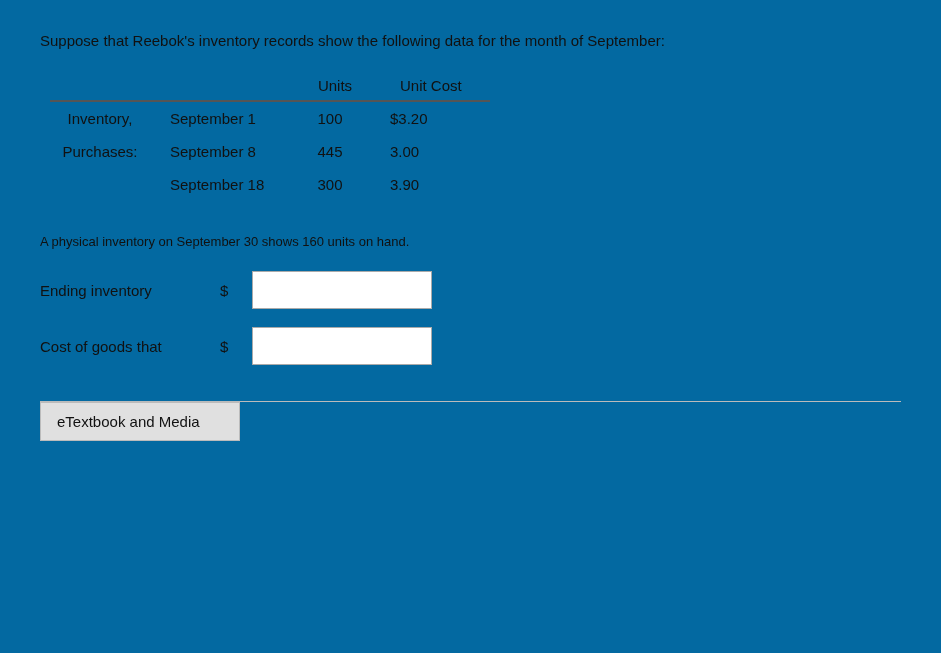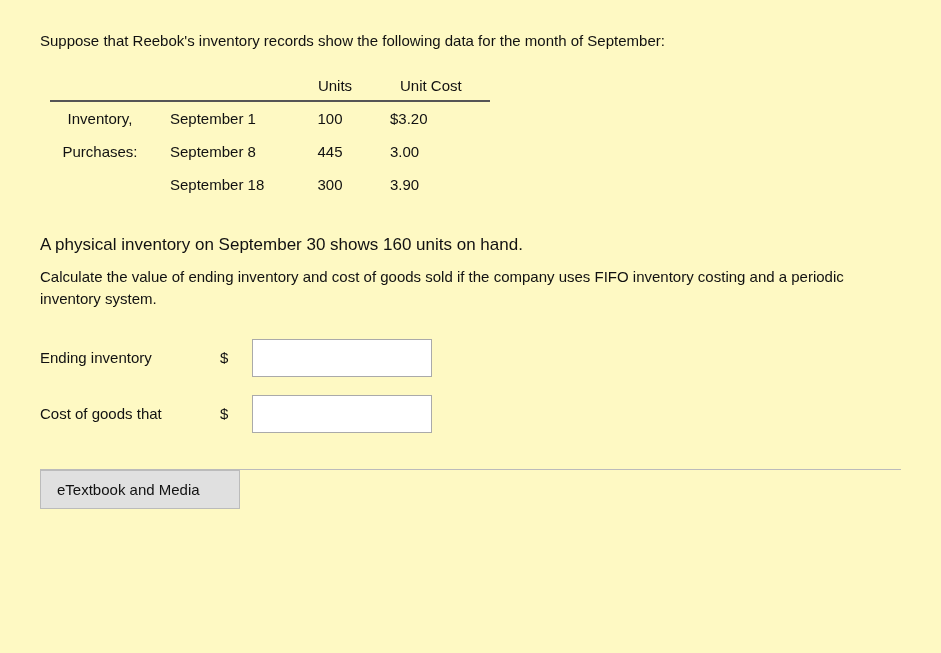--- a/index.html
+++ b/index.html
@@ -13,21 +13,21 @@
       background-color: #d0d0d0;
       width: 941px;
       min-height: 653px;
       display: flex;
       align-items: flex-start;
       justify-content: center;
       padding: 0;
     }
 
     .page-container {
-      background-color: #fef9c3;
+      background-color: #0369a1;
       width: 941px;
       min-height: 653px;
       padding: 30px 40px 20px 40px;
     }
 
     .intro-text {
       font-size: 15px;
       color: #111;
       margin-bottom: 20px;
       line-height: 1.4;
@@ -70,23 +70,23 @@
       min-width: 90px;
       text-align: center;
     }
 
     .col-unitcost {
       min-width: 110px;
       text-align: left;
     }
 
     .physical-text {
-      font-size: 17px;
-      color: #111;
-      margin-bottom: 9px;
+      font-size: 13px;
+      color: #111;
+      margin-bottom: 20px;
       line-height: 1.4;
     }
 
     .calculate-text {
       font-size: 15px;
       color: #111;
       margin-bottom: 28px;
       line-height: 1.5;
     }
 
@@ -173,21 +173,20 @@
           <td class="col-label2">September 18</td>
           <td class="col-units">300</td>
           <td class="col-unitcost">3.90</td>
         </tr>
       </tbody>
     </table>
   </div>
 
   <p class="physical-text">A physical inventory on September 30 shows 160 units on hand.</p>
 
-  <p class="calculate-text">Calculate the value of ending inventory and cost of goods sold if the company uses FIFO inventory costing and a periodic inventory system.</p>
 
   <div class="input-section">
 
     <div class="input-row">
       <span class="input-label">Ending inventory</span>
       <span class="dollar-sign">$</span>
       <input class="input-field" type="text" placeholder="" style="">
     </div>
 
     <div class="input-row">

